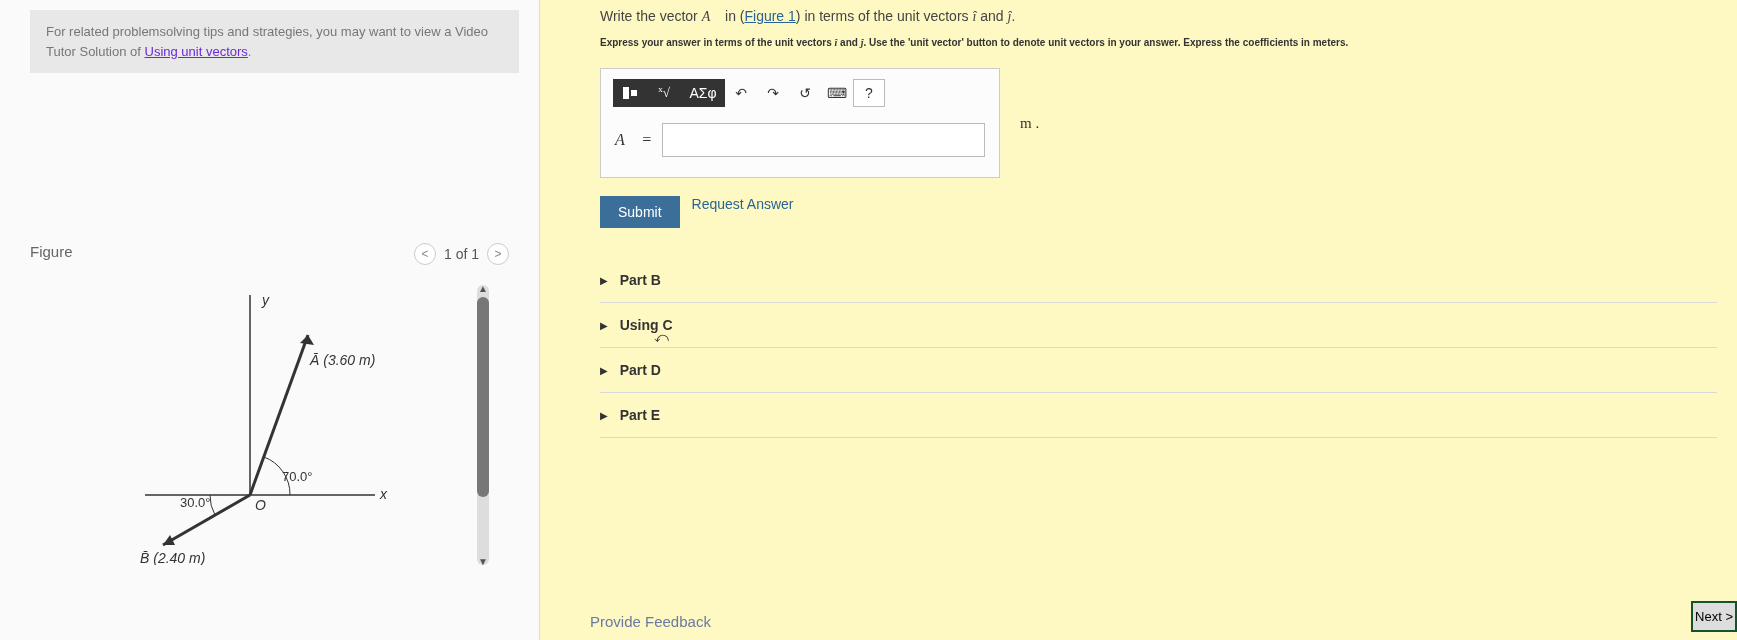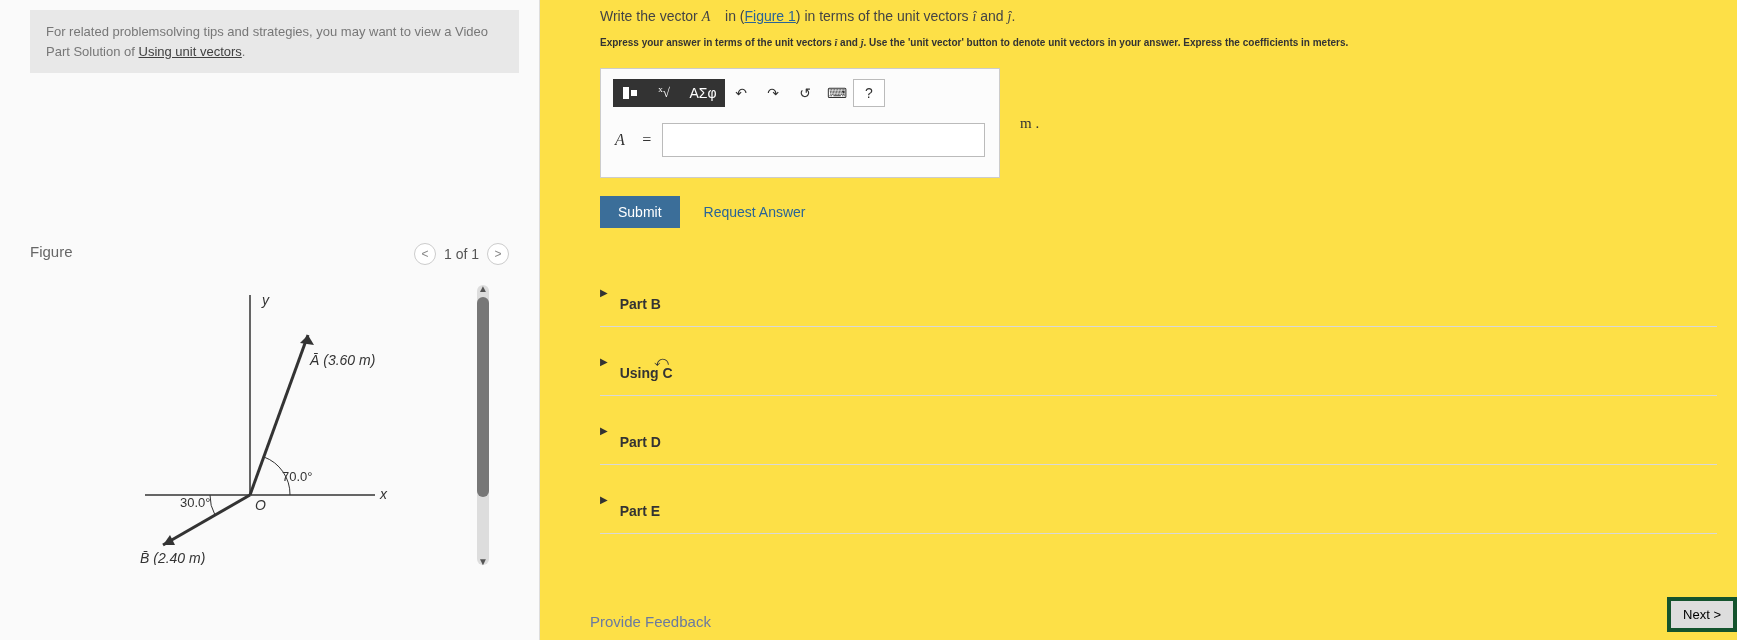--- a/index.html
+++ b/index.html
@@ -21,21 +21,21 @@
   flex-direction: column;
 }
 .hint-box {
   margin: 10px 20px 10px 30px;
   padding: 12px 16px;
   background: #e8e8e8;
   font-size: 13px;
   color: #777;
   line-height: 1.5;
 }
-.hint-box a { color: #404040; text-decoration: underline; }
+.hint-box a { color: #6d28d9; text-decoration: underline; }
 .figure-header {
   display: flex;
   justify-content: space-between;
   align-items: flex-start;
   padding: 10px 30px 10px 30px;
   margin-top: 150px;
 }
 .figure-title { font-size: 15px; color: #666; }
 .figure-nav { display: flex; align-items: center; gap: 8px; font-size: 14px; color: #555; }
 .nav-btn {
@@ -67,21 +67,21 @@
   width: 12px; height: 200px;
   background: #777; border-radius: 6px;
   position: absolute; top: 12px;
 }
 .scrollbar .arrow { position:absolute; left:1px; font-size:10px; color:#555; }
 .scrollbar .arrow.up { top:-2px; }
 .scrollbar .arrow.down { bottom:-2px; }
 
 .right-panel {
   flex: 1;
-  background: #fde047;
+  background: #fef9c3;
   padding: 8px 20px 0 60px;
   display: flex;
   flex-direction: column;
   position: relative;
 }
 .prompt-line { font-size: 14px; color: #444; margin-bottom: 12px; }
 .prompt-line a { color: #2a6496; text-decoration: underline; }
 .italic-vec { font-style: italic; font-family: 'Times New Roman', serif; }
 .instruction { font-size: 10px; color: #333; margin-bottom: 20px; }
 .instruction b { font-weight: bold; }
@@ -113,53 +113,53 @@
   gap: 10px;
 }
 .answer-label { font-family: 'Times New Roman', serif; font-style: italic; font-size: 16px; }
 .answer-input {
   flex: 1; height: 34px;
   border: 1px solid #bbb;
   padding: 4px 8px;
   font-size: 14px;
 }
 .unit-label { font-family:'Times New Roman', serif; font-size:15px; margin-left:6px; }
-.action-row { display: flex; align-items: center; gap: 24px; margin-top: 18px; }
+.action-row { display: flex; gap: 12px; margin-top: 18px; }
 .submit-btn {
   background: #3b6e99; color: #fff;
   border: none; padding: 8px 18px;
   font-size: 14px; cursor: pointer;
 }
 .request-link { color: #2a6496; font-size: 14px; cursor: pointer; }
 .parts { margin-top: 30px; }
 .part-row {
   display: flex; align-items: center; gap: 12px;
   padding: 14px 0;
   border-bottom: 1px solid #d8d8d8;
   cursor: pointer;
 }
 .part-row .tri { font-size: 10px; color: #333; }
-.part-row .label { font-weight: bold; font-size: 14px; color: #333; margin-top: 24px; }
+.part-row .label { font-weight: bold; font-size: 14px; color: #333; }
 .cursor-icon { position:absolute; font-size:14px; pointer-events:none; }
 .feedback-link {
   position: absolute; bottom: 10px; left: 50px;
   color: #6a7aa0; font-size: 15px;
 }
 .next-btn {
   position: absolute; bottom: 8px; right: 0;
-  background: #ddd; border: 4px solid #14532d;
-  padding: 6px 12px; font-size: 13px; cursor: pointer; text-align: right;
+  background: #ddd; border: 2px solid #14532d;
+  padding: 6px 2px; font-size: 13px; cursor: pointer; text-align: right;
 }
 </style>
 </head>
 <body>
 
 <div class="left-panel">
   <div class="hint-box">
-    <span>For related problemsolving tips and strategies, you may want to view a Video Part Solution of </span>
+    <span>For related problemsolving tips and strategies, you may want to view a Video Tutor Solution of </span>
     <a href="#">Using unit vectors</a><span>.</span>
   </div>
 
   <div class="figure-header">
     <span class="figure-title">Figure</span>
     <div class="figure-nav">
       <div class="nav-btn">&lt;</div>
       <span>1 of 1</span>
       <div class="nav-btn">&gt;</div>
     </div>

